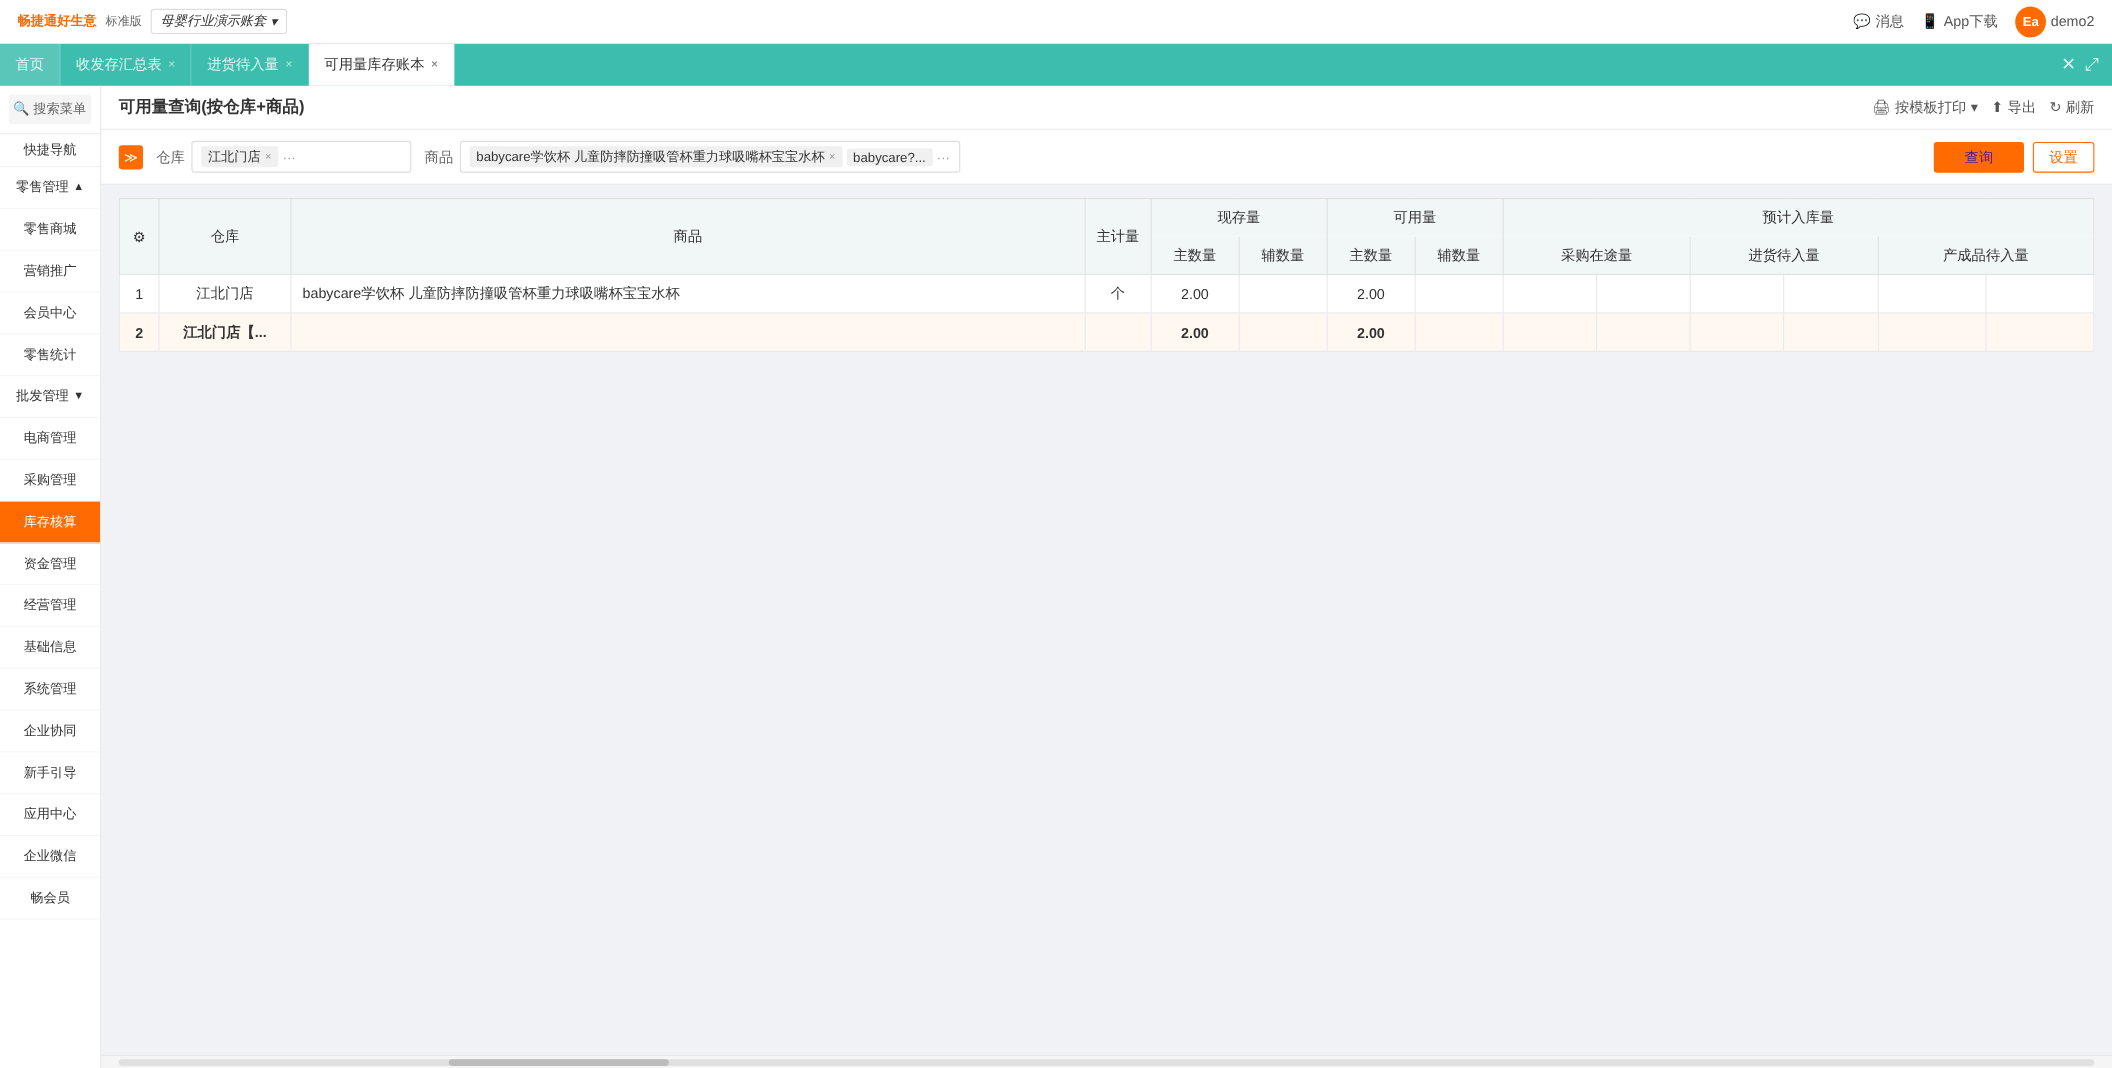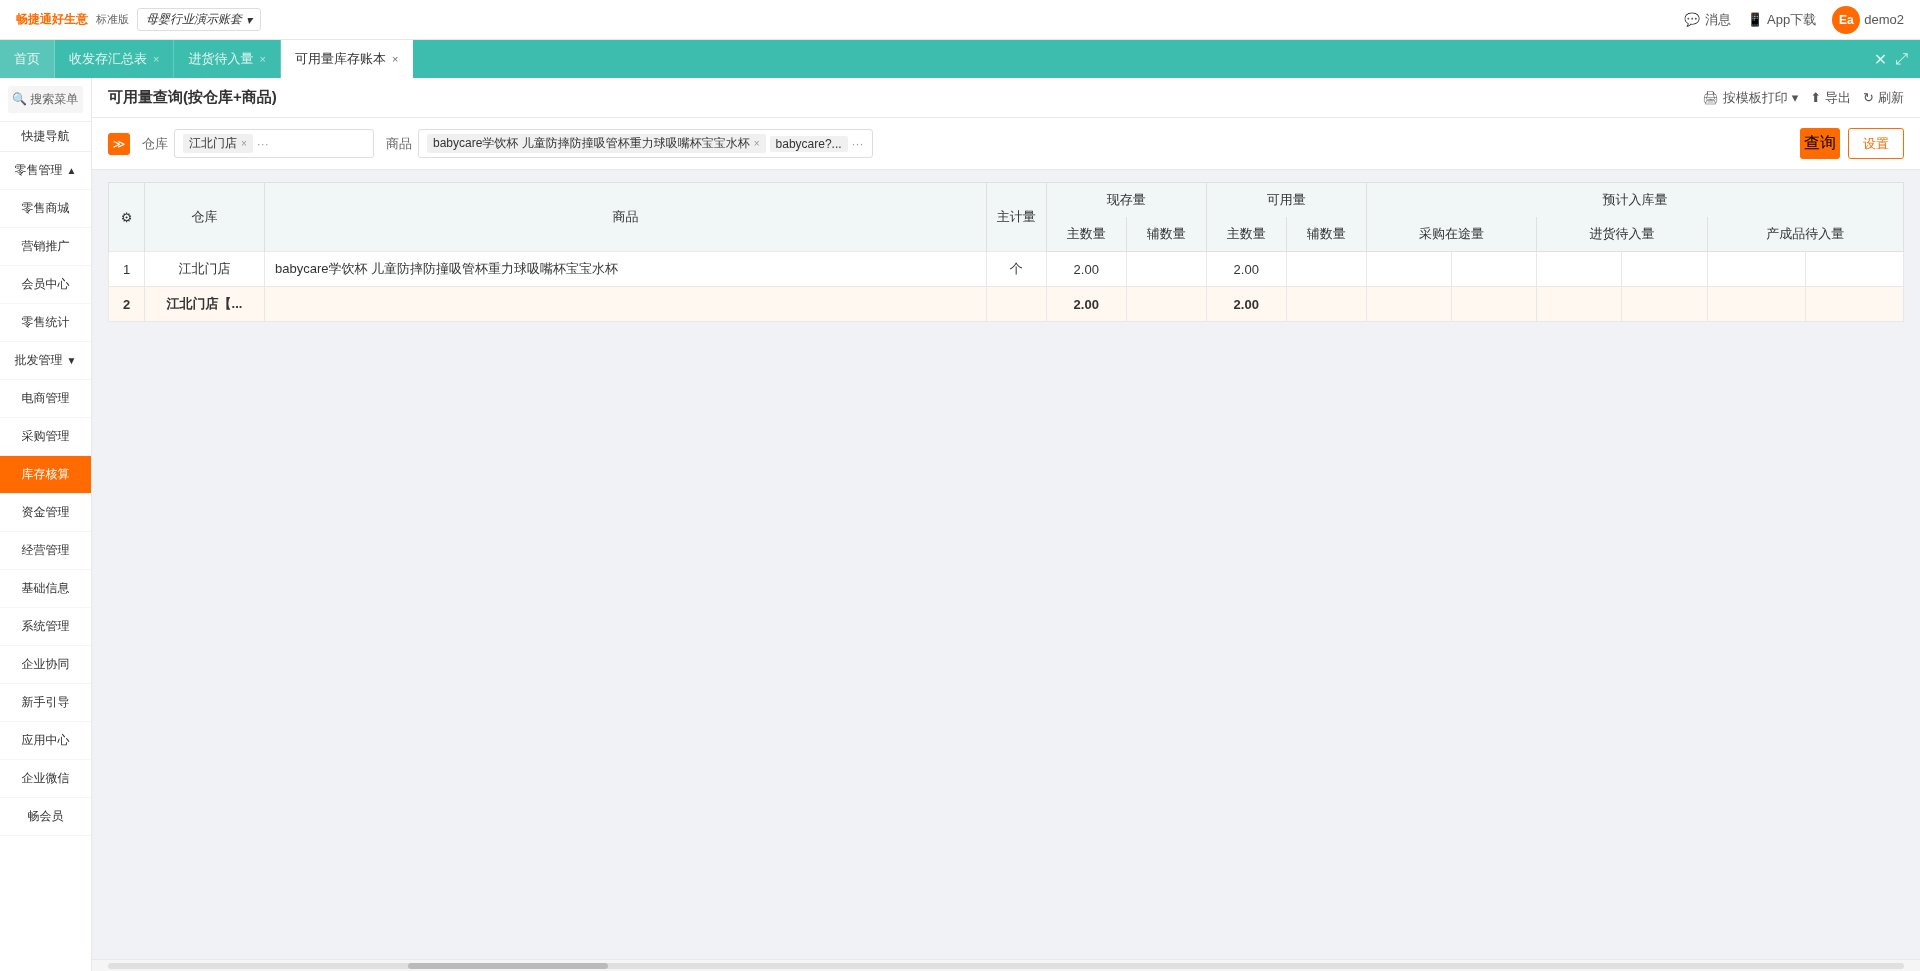--- a/index.html
+++ b/index.html
@@ -108,22 +108,22 @@
       font-size: 12px; color: #333;
     }
     .filter-tag {
       background: #f0f0f0; border-radius: 2px; padding: 1px 6px;
       display: inline-flex; align-items: center; gap: 4px; font-size: 12px;
     }
     .filter-tag .remove { cursor: pointer; color: #999; font-size: 10px; }
     .filter-more { color: #999; cursor: pointer; }
     .filter-actions { margin-left: auto; display: flex; gap: 8px; }
     .btn-query {
-      background: #ff6b00; color: #000000; border: none; border-radius: 3px;
-      padding: 5px 4px; cursor: pointer; font-size: 16px;
+      background: #ff6b00; color: #4c1d95; border: none; border-radius: 3px;
+      padding: 5px 28px; cursor: pointer; font-size: 13px;
     }
     .btn-settings {
       background: #fff; color: #ff6b00; border: 1px solid #ff6b00; border-radius: 3px;
       padding: 4px 14px; cursor: pointer; font-size: 13px;
     }
 
     
     .table-area { flex: 1; overflow: auto; padding: 12px 16px; display: flex; flex-direction: column; gap: 0; }
     .data-table { width: 100%; border-collapse: collapse; background: #fff; font-size: 13px; }
     .data-table th {

